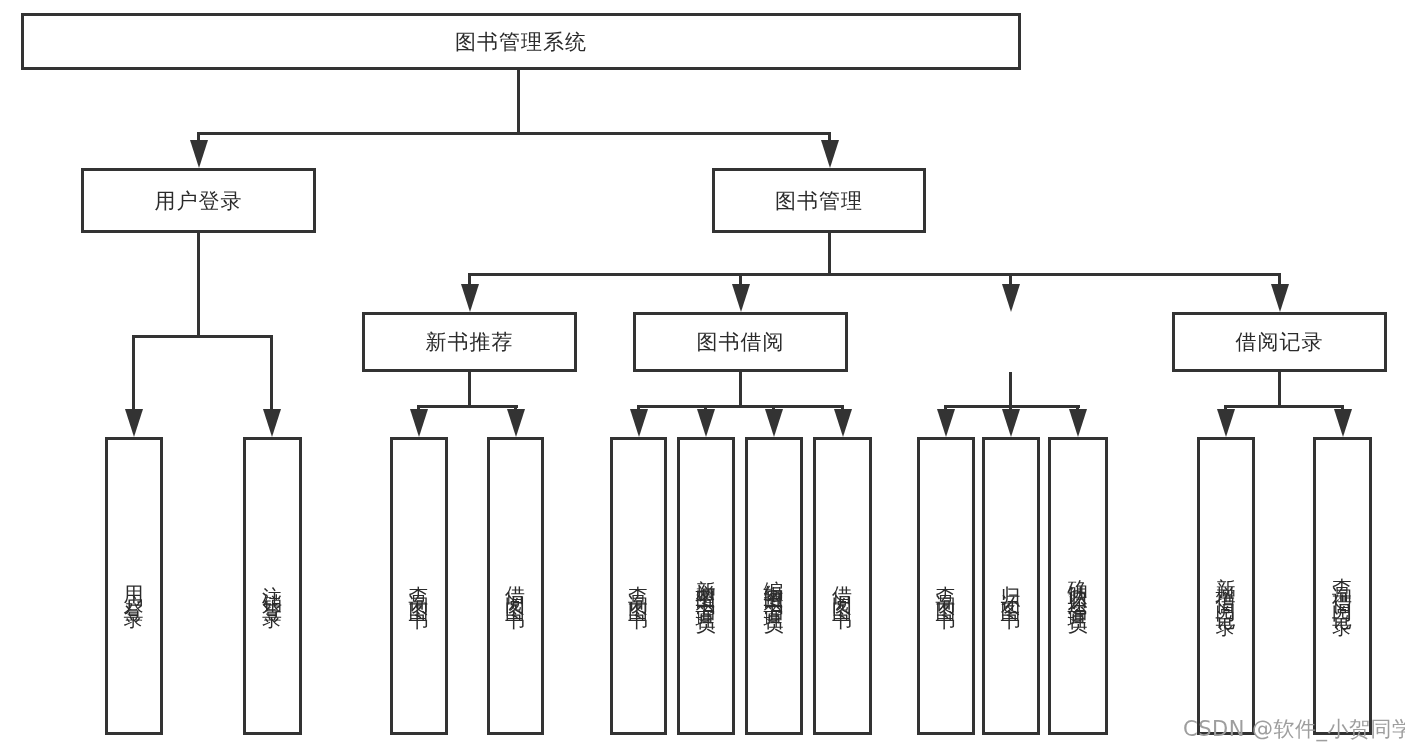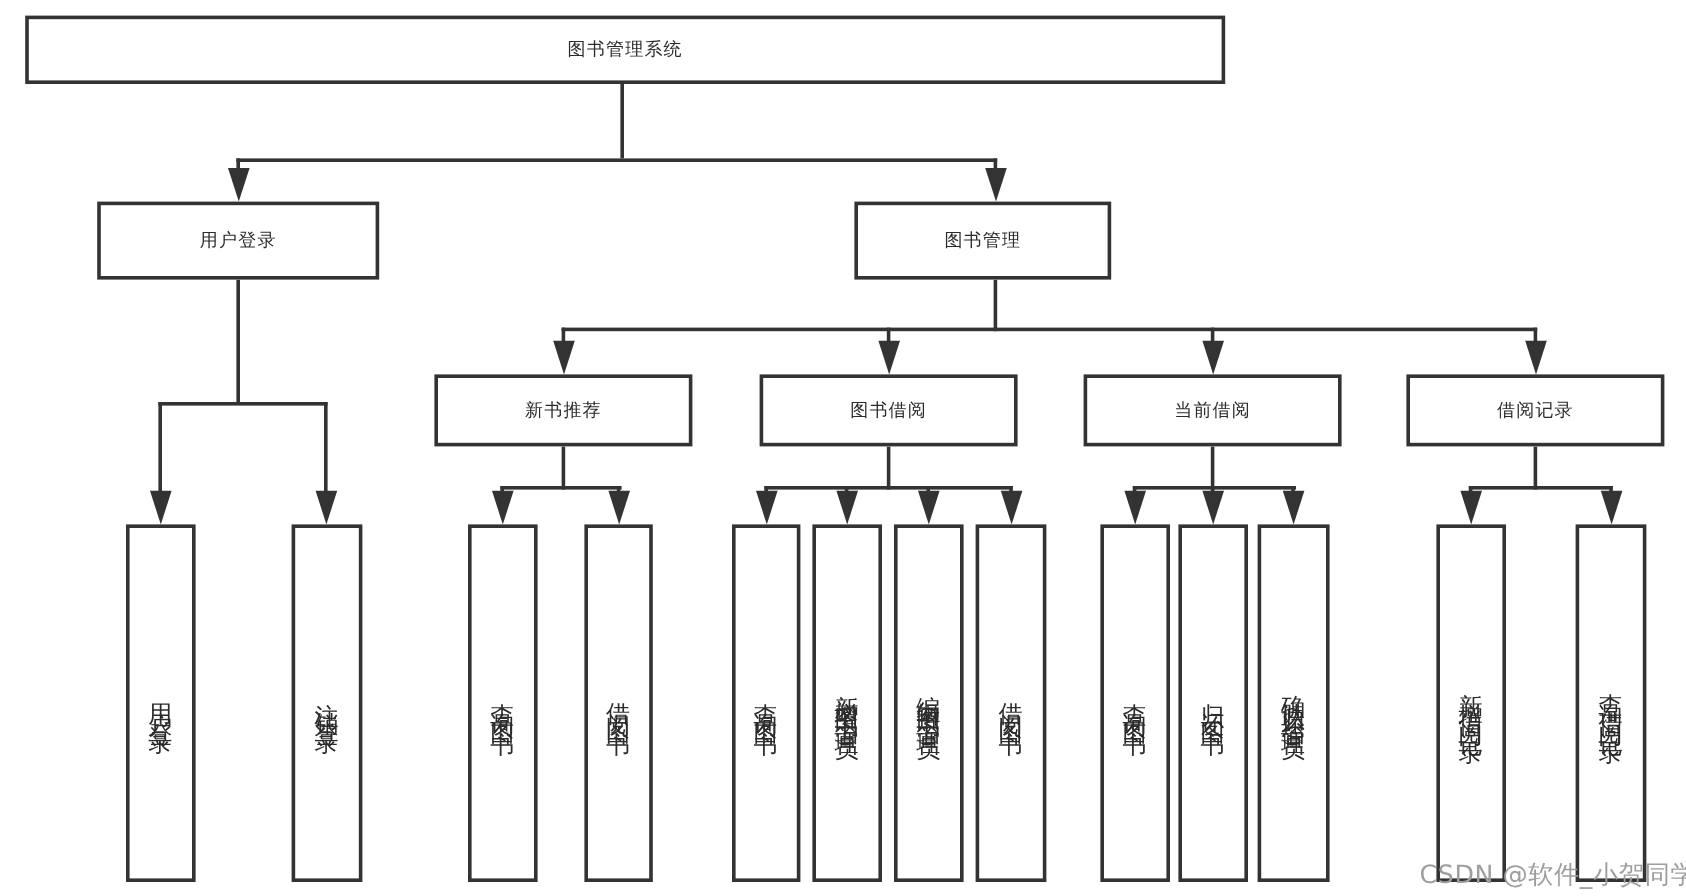--- a/index.html
+++ b/index.html
@@ -21,21 +21,21 @@
   .node{
     position:absolute;
     background:#fff;
     border:3px solid var(--line);
     display:flex;
     align-items:center;
     justify-content:center;
     z-index:2;
   }
   .label-h{
-    font-size:15px;
+    font-size:21px;
     color:var(--text);
     letter-spacing:1px;
     white-space:nowrap;
   }
   .vtext{
     writing-mode:vertical-rl;
     text-orientation:mixed;
     font-size:20px;
     letter-spacing:8px;
     color:var(--text);
@@ -100,23 +100,20 @@
   <div class="vl" style="left:1009px;top:273px;height:14px;"></div>
   <div class="ah" style="left:1002px;top:284px;"></div>
   <div class="vl" style="left:1278px;top:273px;height:14px;"></div>
   <div class="ah" style="left:1271px;top:284px;"></div>
 
   <div class="node" style="left:362px;top:312px;width:215px;height:60px;">
     <span class="label-h">新书推荐</span>
   </div>
   <div class="node" style="left:633px;top:312px;width:215px;height:60px;">
     <span class="label-h">图书借阅</span>
-  </div>
-  <div class="node" style="left:903px;top:312px;width:215px;height:60px;">
-    <span class="label-h">当前借阅</span>
   </div>
   <div class="node" style="left:1172px;top:312px;width:215px;height:60px;">
     <span class="label-h">借阅记录</span>
   </div>
 
   <div class="vl" style="left:468px;top:372px;height:36px;"></div>
   <div class="hl" style="left:417px;top:405px;width:101px;"></div>
   <div class="vl" style="left:417px;top:405px;height:8px;"></div>
   <div class="ah" style="left:410px;top:409px;"></div>
   <div class="vl" style="left:514px;top:405px;height:8px;"></div>

